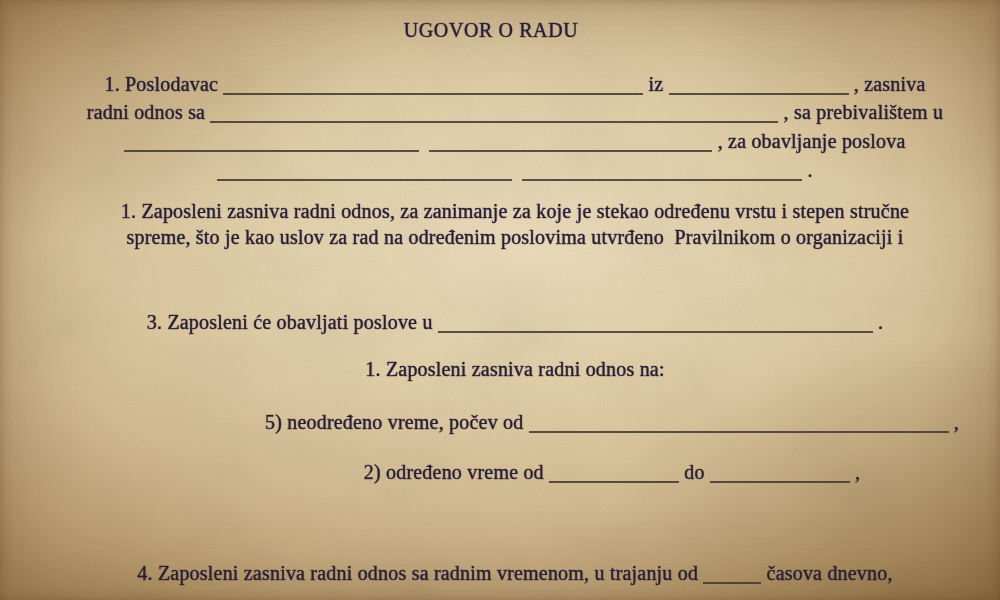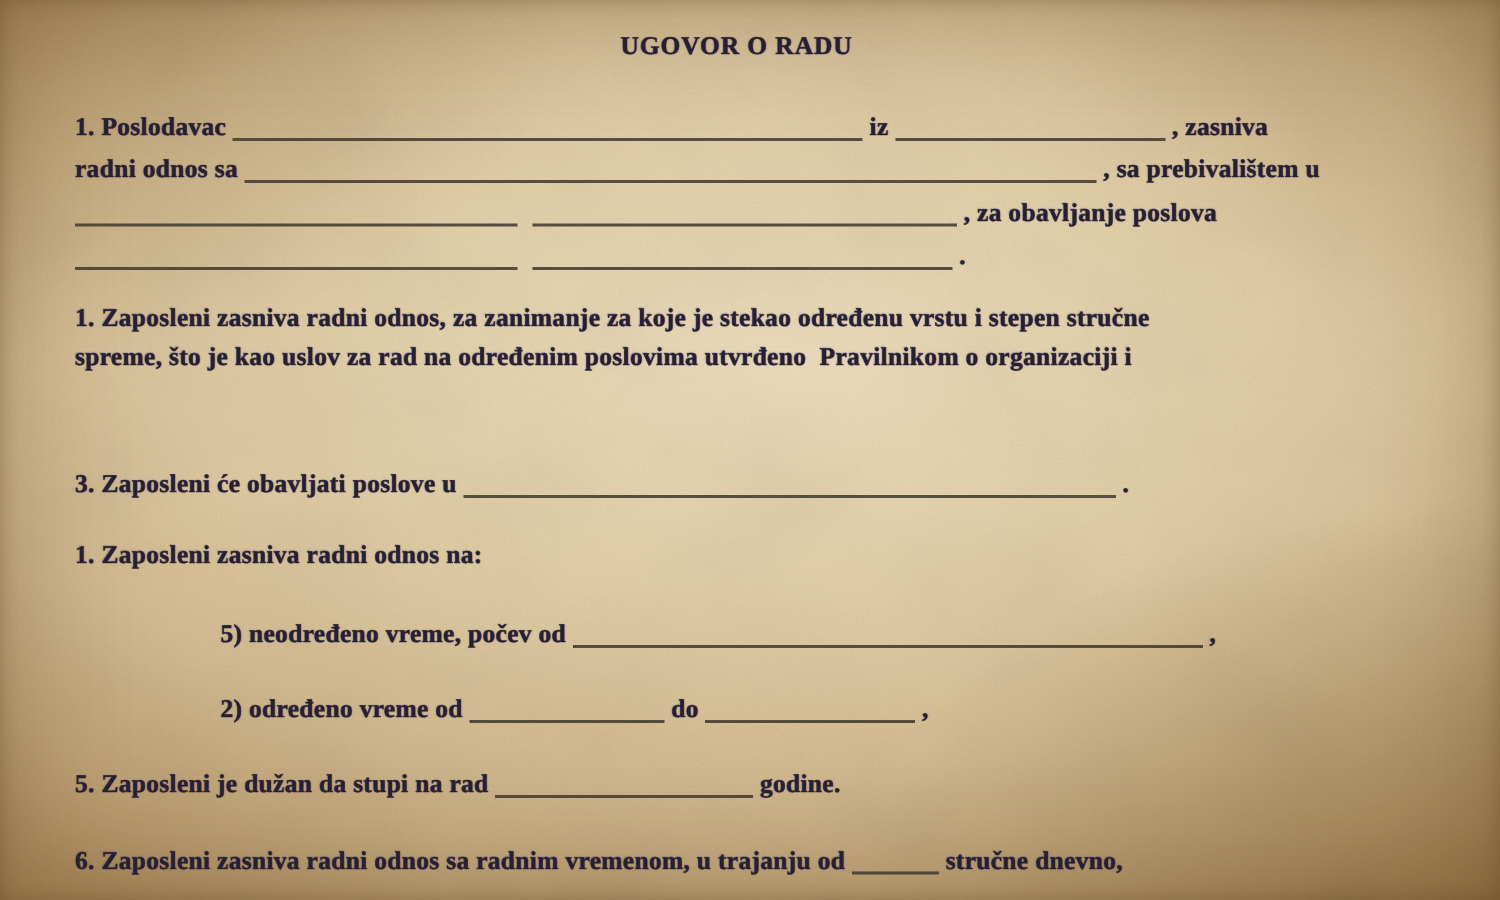--- a/index.html
+++ b/index.html
@@ -16,29 +16,28 @@
       radial-gradient(92% 78% at 52% 40%, #ecdcbc 0%, #e2cfa8 34%, #d4bc92 58%, #c3a679 80%, #ad8c5d 100%);
     box-shadow: inset 0 0 80px rgba(96,66,25,0.38), inset 0 0 12px rgba(80,50,15,0.30);
   }
   .texture{
     position:absolute;left:0;top:0;width:1000px;height:600px;
     mix-blend-mode:multiply;opacity:0.8;pointer-events:none;
   }
   .content{
     position:absolute;left:0;top:0;width:1000px;height:600px;
     color:#262033;
-    font-size:17px;
+    font-size:20px;
     letter-spacing:0.2px;
     -webkit-text-stroke:0.35px rgba(38,32,51,0.75);
     text-shadow:0.6px 0.3px 0.8px rgba(125,45,60,0.28), -0.6px -0.3px 0.8px rgba(35,50,135,0.28);
-    font-weight:bold;
   }
   .line{
     position:absolute;left:50px;width:930px;
-    line-height:29px;white-space:pre-wrap;
+    line-height:29px;white-space:pre-wrap;text-align:center;
   }
   .indent{left:147px;}
   .title{
     position:absolute;left:0;top:16px;width:982px;
     text-align:center;letter-spacing:0.6px;line-height:29px;
   }
   .blank{
     display:inline-block;
     height:12px;
     margin-bottom:-4px;
@@ -80,18 +79,17 @@
     <div class="line" style="top:223px">spreme, što je kao uslov za rad na određenim poslovima utvrđeno  Pravilnikom o organizaciji i</div>
 
     <div class="line" style="top:308px"><span>3. Zaposleni će obavljati poslove u </span><span class="blank" style="width:435px"></span><span> .</span></div>
 
     <div class="line" style="top:355px">1. Zaposleni zasniva radni odnos na:</div>
 
     <div class="line indent" style="top:408px"><span>5) neodređeno vreme, počev od </span><span class="blank" style="width:420px"></span><span> ,</span></div>
 
     <div class="line indent" style="top:458px"><span>2) određeno vreme od </span><span class="blank" style="width:130px"></span><span> do </span><span class="blank" style="width:140px"></span><span> ,</span></div>
 
-    <div class="line" style="top:508px"><span>5. Zaposleni je dužan da stupi na rad </span><span class="blank" style="width:172px"></span><span> godine.</span></div>
 
-    <div class="line" style="top:559px"><span>6. Zaposleni zasniva radni odnos sa radnim vremenom, u trajanju od </span><span class="blank" style="width:58px"></span><span> stručne dnevno,</span></div>
+    <div class="line" style="top:559px"><span>4. Zaposleni zasniva radni odnos sa radnim vremenom, u trajanju od </span><span class="blank" style="width:58px"></span><span> časova dnevno,</span></div>
 
   </div>
 </div>
 
 </body></html>

